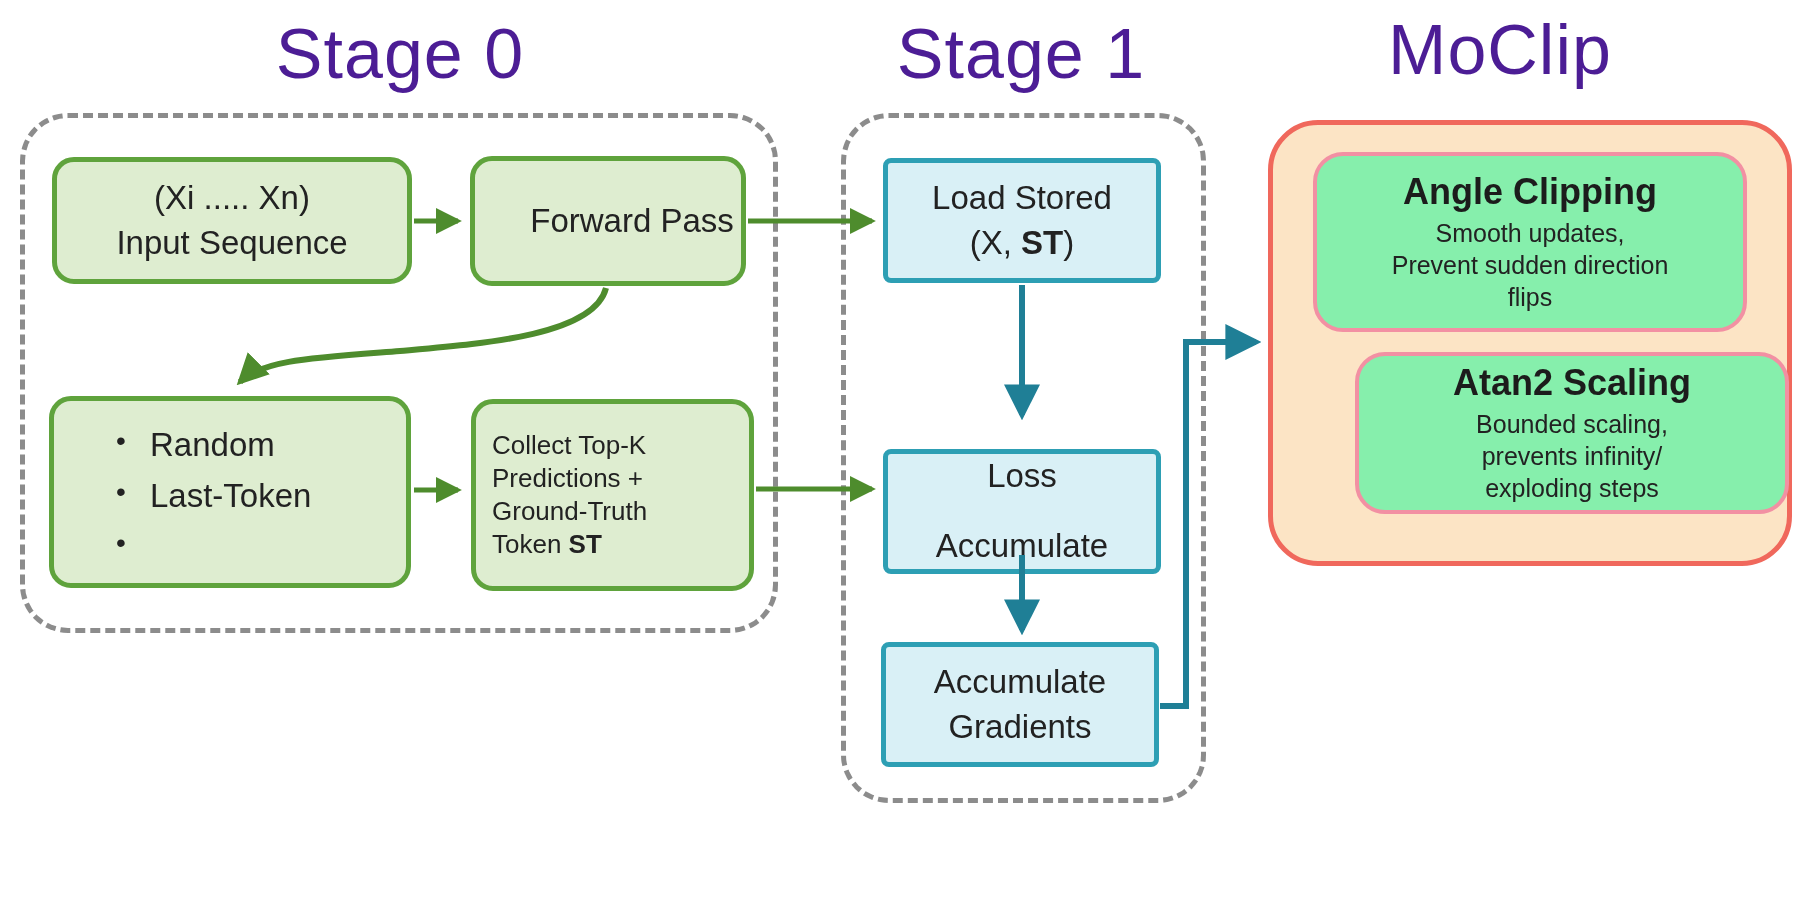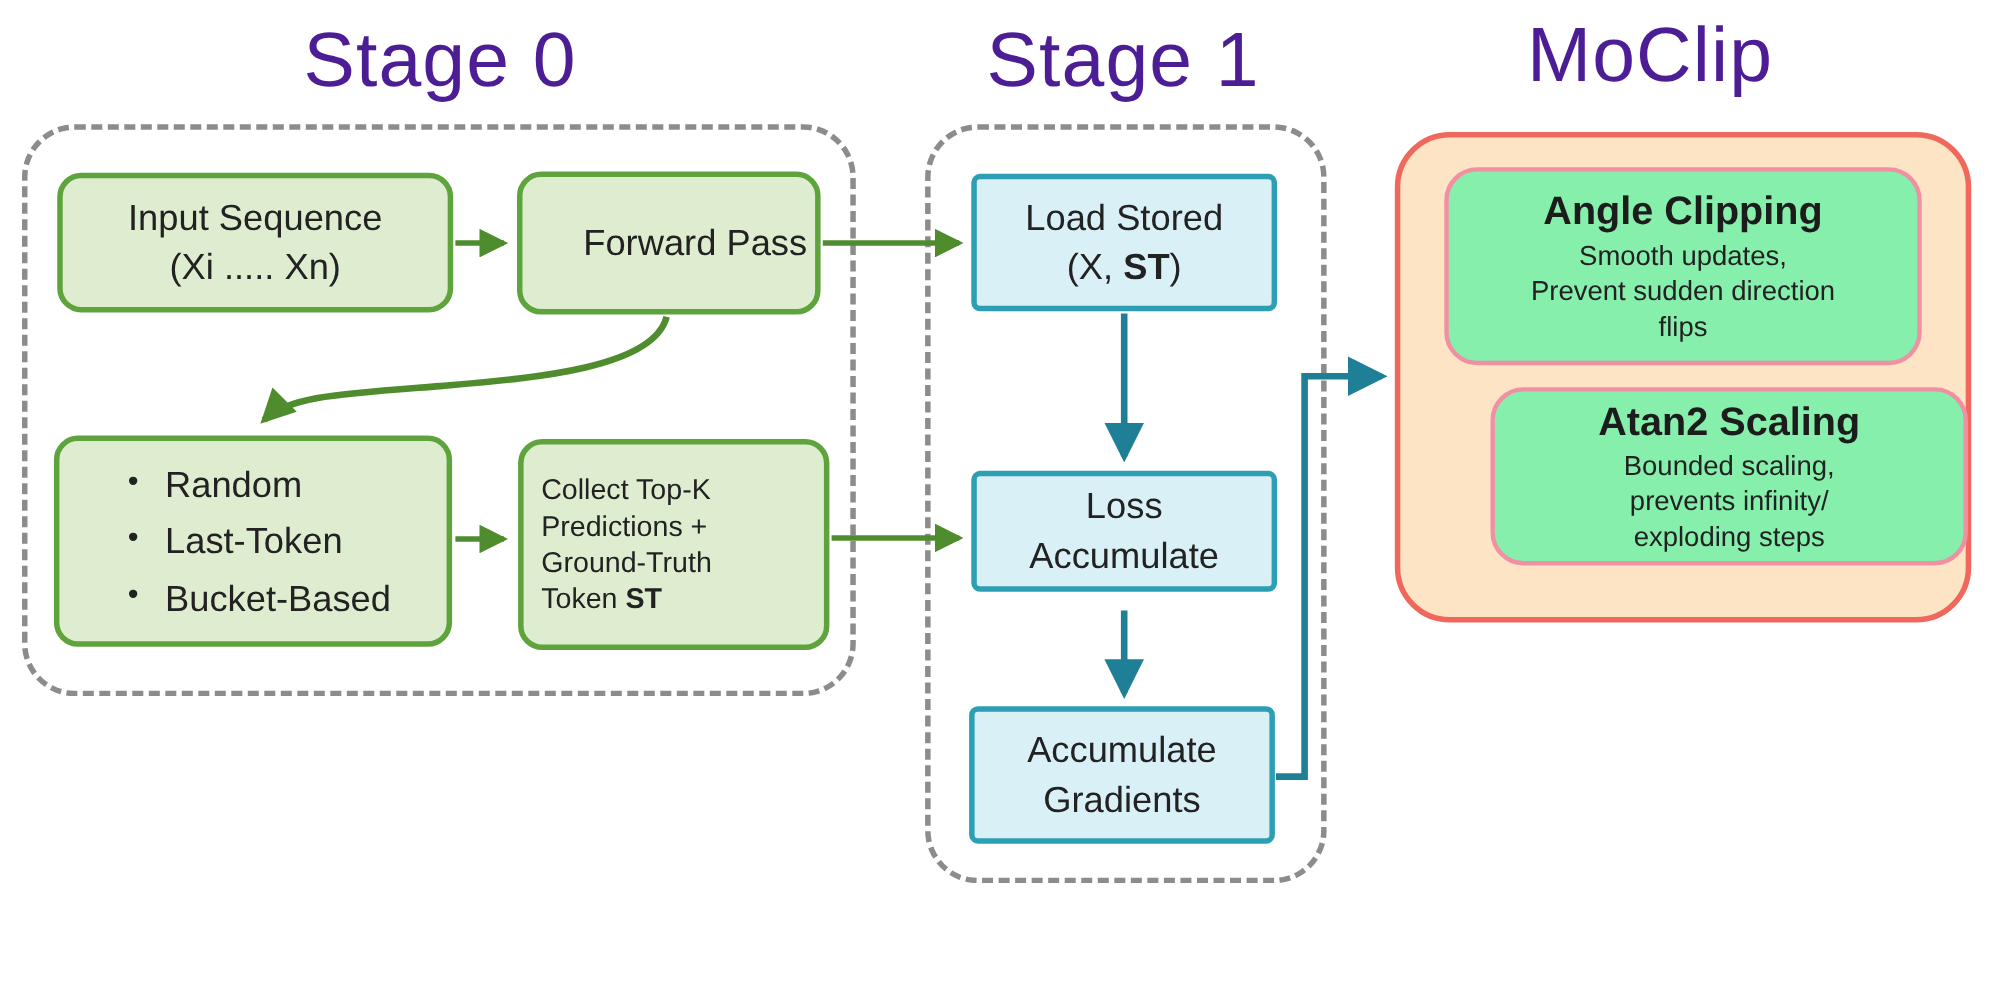--- a/index.html
+++ b/index.html
@@ -50,60 +50,59 @@
   svg.arrows{position:absolute;left:0;top:0;pointer-events:none;}
 </style>
 </head>
 <body>
 
 <div class="title" style="left:120px;top:14px;width:560px;">Stage 0</div>
 
 <div class="dashed-container" style="left:20px;top:113px;width:748px;height:510px;"></div>
 
 <div class="gbox" style="left:52px;top:157px;width:360px;height:127px;">
+  <span class="ln">(Xi ..... Xn)</span>
   <span class="ln">Input Sequence</span>
-  <span class="ln">(Xi ..... Xn)</span>
 </div>
 
 <div class="gbox" style="left:470px;top:156px;width:276px;height:130px;">
   <span class="ln fp-label">Forward Pass</span>
 </div>
 
 <div class="gbox bullets" style="left:49px;top:396px;width:362px;height:192px;">
   <span class="bi">
     <span class="dot">•</span>
     <span>Random</span>
   </span>
   <span class="bi">
     <span class="dot">•</span>
     <span>Last-Token</span>
   </span>
   <span class="bi">
     <span class="dot">•</span>
-    <span>Bucket-Based</span>
   </span>
 </div>
 
 <div class="gbox collect" style="left:471px;top:399px;width:283px;height:192px;">
   <span class="ln">Collect Top-K</span>
   <span class="ln">Predictions +</span>
   <span class="ln">Ground-Truth</span>
   <span class="ln"><span>Token </span><b>ST</b></span>
 </div>
 
 <div class="title" style="left:841px;top:14px;width:360px;">Stage 1</div>
 
 <div class="dashed-container" style="left:841px;top:113px;width:355px;height:680px;"></div>
 
 <div class="tbox" style="left:883px;top:158px;width:278px;height:125px;">
   <span class="ln">Load Stored</span>
   <span class="ln"><span>(X, </span><b>ST</b><span>)</span></span>
 </div>
 
-<div class="tbox" style="left:883px;top:428px;width:278px;height:110px;">
+<div class="tbox" style="left:883px;top:449px;width:278px;height:125px;justify-content:space-between;">
   <span class="ln">Loss</span>
   <span class="ln">Accumulate</span>
 </div>
 
 <div class="tbox" style="left:881px;top:642px;width:278px;height:125px;">
   <span class="ln">Accumulate</span>
   <span class="ln">Gradients</span>
 </div>
 
 <div class="title" style="left:1350px;top:10px;width:300px;">MoClip</div>

